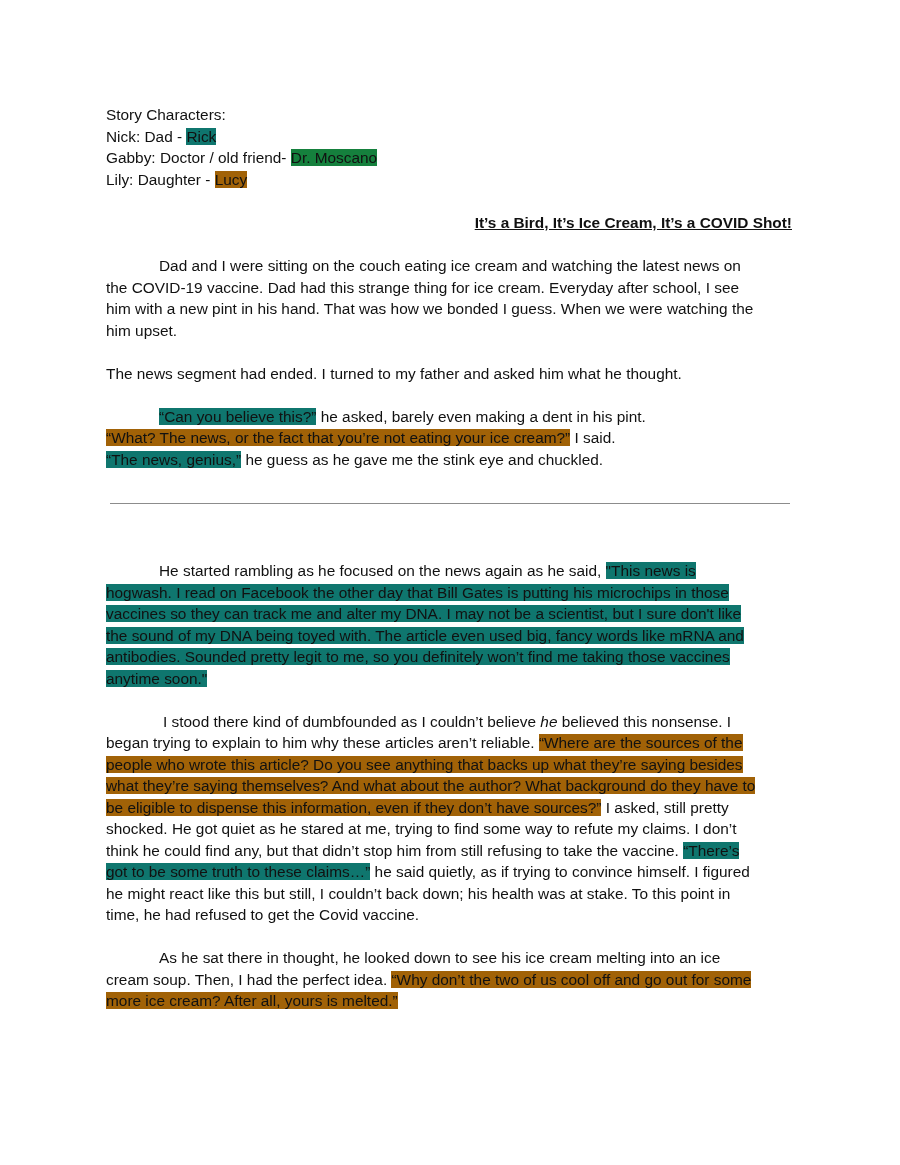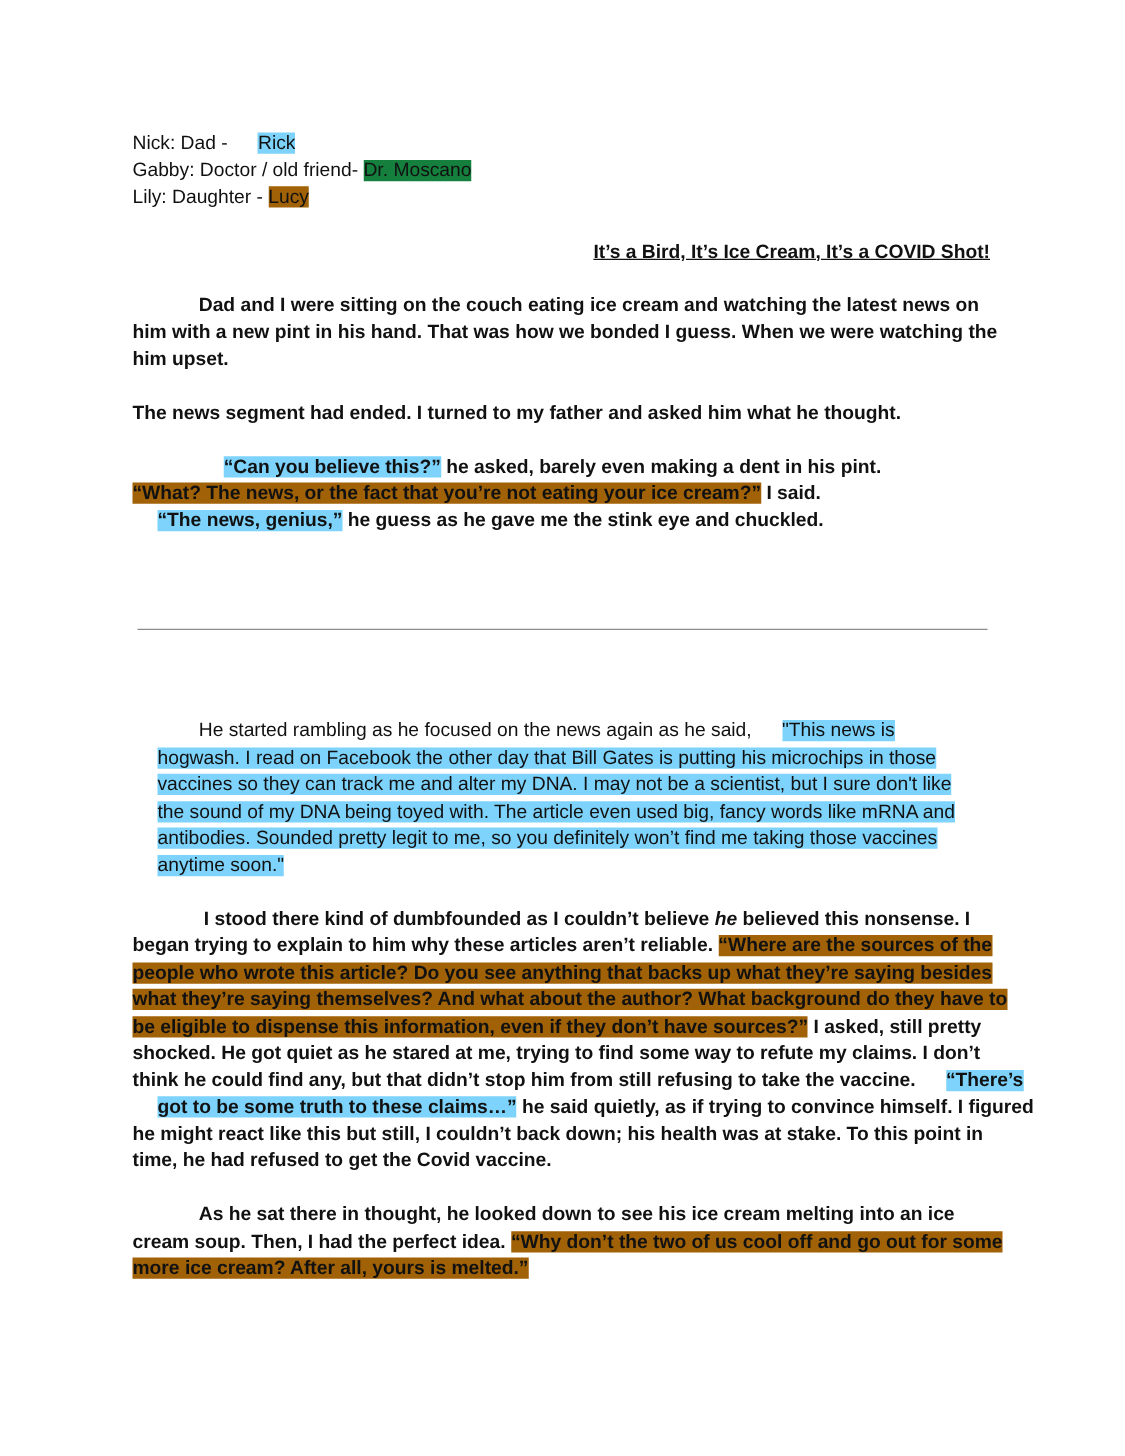--- a/index.html
+++ b/index.html
@@ -17,63 +17,65 @@
     }
     .page {
       position: absolute;
       left: 106px;
       top: 104px;
       width: 686px;
       font-size: 15.4px;
       line-height: 21.5px;
     }
     .line { display: block; white-space: nowrap; }
-    .hl-orange { background: #7dd3fc; margin-left: 20px; }
+    .hl-orange { background: #0f766e; }
     .hl-green  { background: #15803d; }
     .hl-purple { background: #a16207; }
     .title {
       text-align: right;
       font-weight: bold;
       text-decoration: underline;
       margin-top: 22px;
       margin-bottom: 0;
     }
-    .para { margin-top: 21.5px; font-weight: bold; }
+    .para { margin-top: 21.5px; }
     .hr {
       position: absolute;
       left: 110px;
       top: 503px;
       width: 680px;
       height: 0;
       border-top: 1.5px solid #8c8c8c;
     }
     .section2 {
       position: absolute;
       left: 106px;
-      top: 574px;
+      top: 560px;
       width: 690px;
       font-size: 15.4px;
       line-height: 21.5px;
     }
     em { font-style: italic; text-align: center; }
   </style>
 </head>
 <body>
 
 <div class="page">
   <div>
+    <span class="line">Story Characters:</span>
     <span class="line"><span>Nick: Dad - </span><span class="hl-orange">Rick</span></span>
     <span class="line"><span>Gabby: Doctor / old friend- </span><span class="hl-green">Dr. Moscano</span></span>
     <span class="line"><span>Lily: Daughter - </span><span class="hl-purple">Lucy</span></span>
   </div>
 
   <div class="title">It’s a Bird, It’s Ice Cream, It’s a COVID Shot!</div>
 
   <div class="para">
     <span class="line" style="padding-left:53px">Dad and I were sitting on the couch eating ice cream and watching the latest news on</span>
+    <span class="line">the COVID-19 vaccine. Dad had this strange thing for ice cream. Everyday after school, I see</span>
     <span class="line">him with a new pint in his hand. That was how we bonded I guess. When we were watching the</span>
     <span class="line">him upset.</span>
   </div>
 
   <div class="para">
     <span class="line">The news segment had ended. I turned to my father and asked him what he thought.</span>
   </div>
 
   <div class="para">
     <span class="line" style="padding-left:53px"><span class="hl-orange">“Can you believe this?”</span><span> he asked, barely even making a dent in his pint.</span></span>

